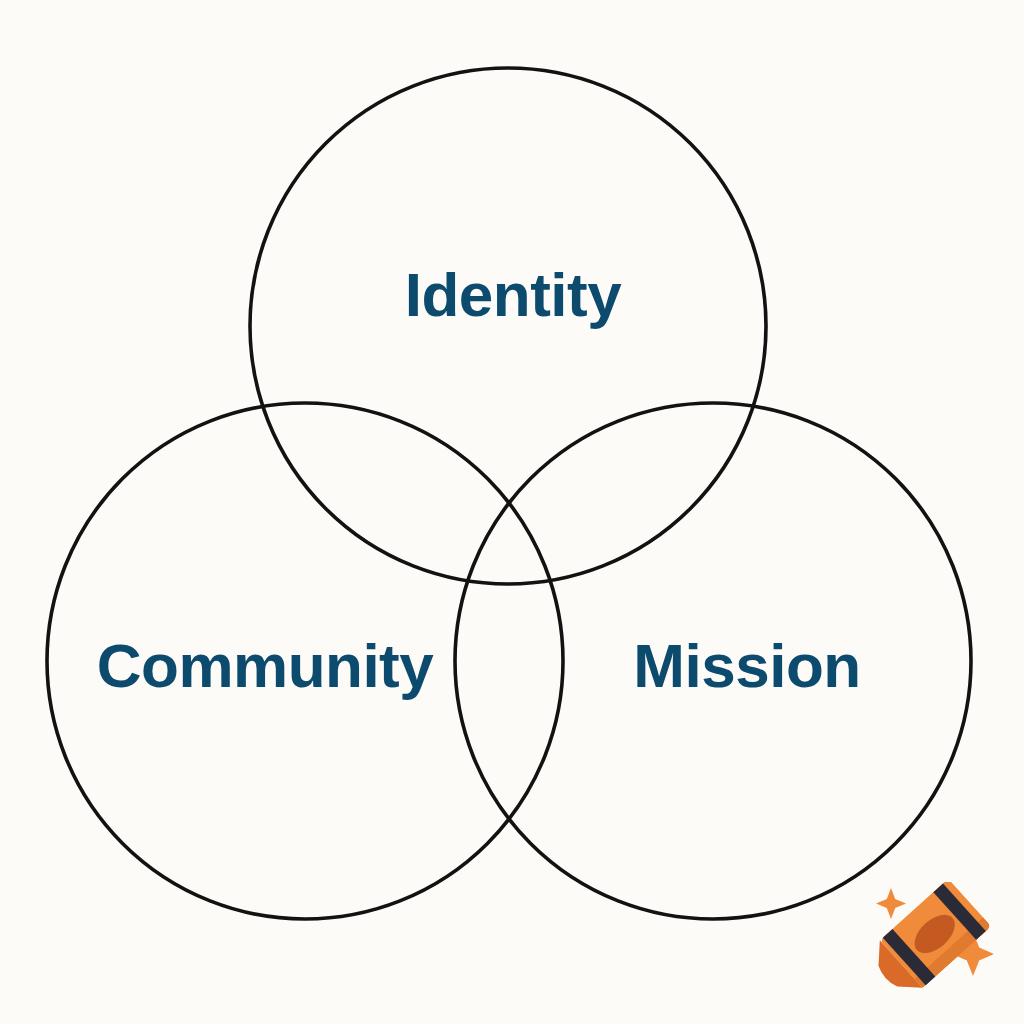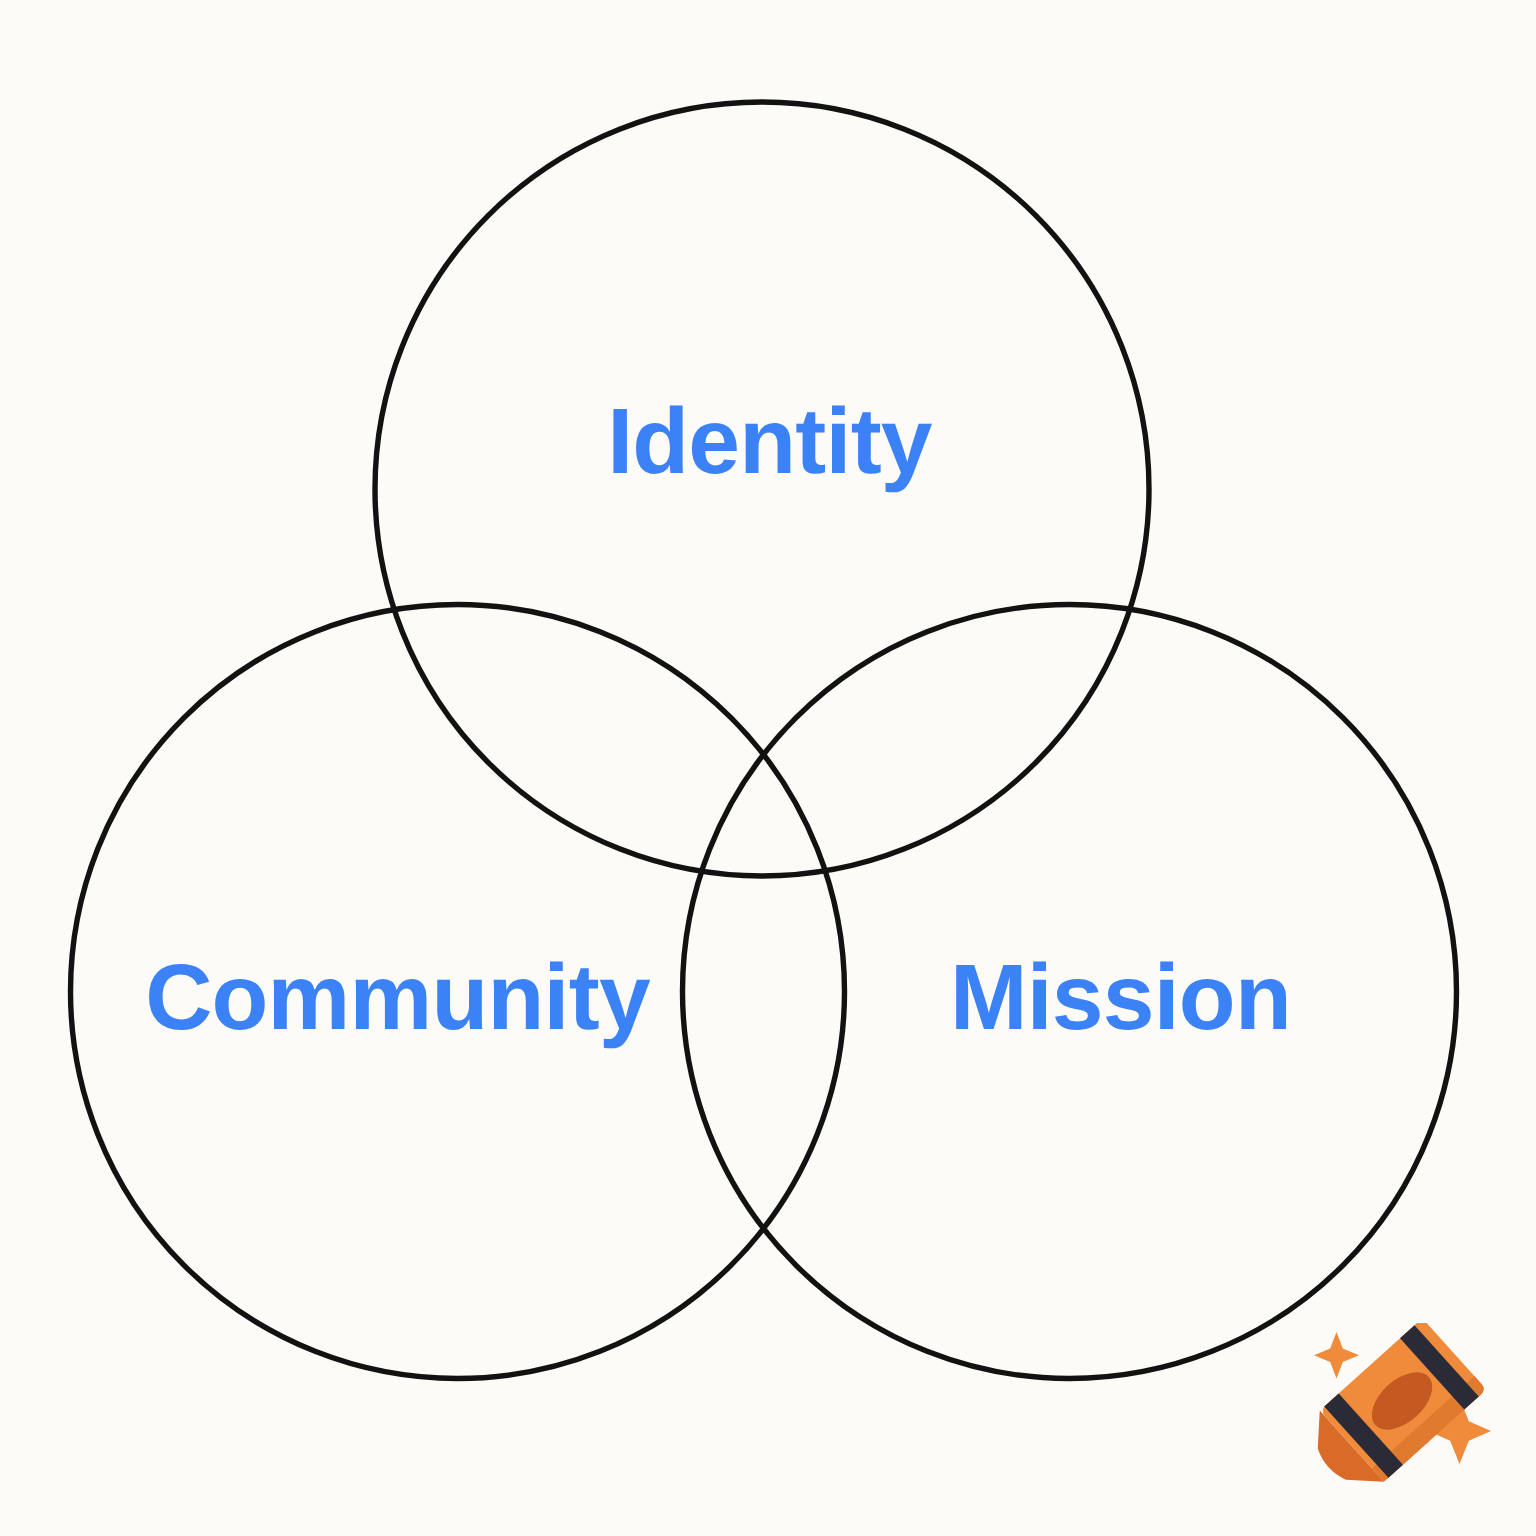--- a/index.html
+++ b/index.html
@@ -32,21 +32,21 @@
     fill: none;
     stroke: #121212;
     stroke-width: 3.6;
   }
   .venn-label {
     position: absolute;
     font-family: "Liberation Sans", sans-serif;
     font-weight: 700;
     font-size: 62px;
     line-height: 1;
-    color: #3b82f6;
+    color: #0c4a6e;
     letter-spacing: -0.5px;
     white-space: nowrap;
     transform: translate(-50%, -50%);
     -webkit-font-smoothing: antialiased;
   }
   #label-identity  { left: 513px; top: 295px; }
   #label-community { left: 265px; top: 666px; }
   #label-mission   { left: 747px; top: 666px; }
 
   #crayon-badge {

